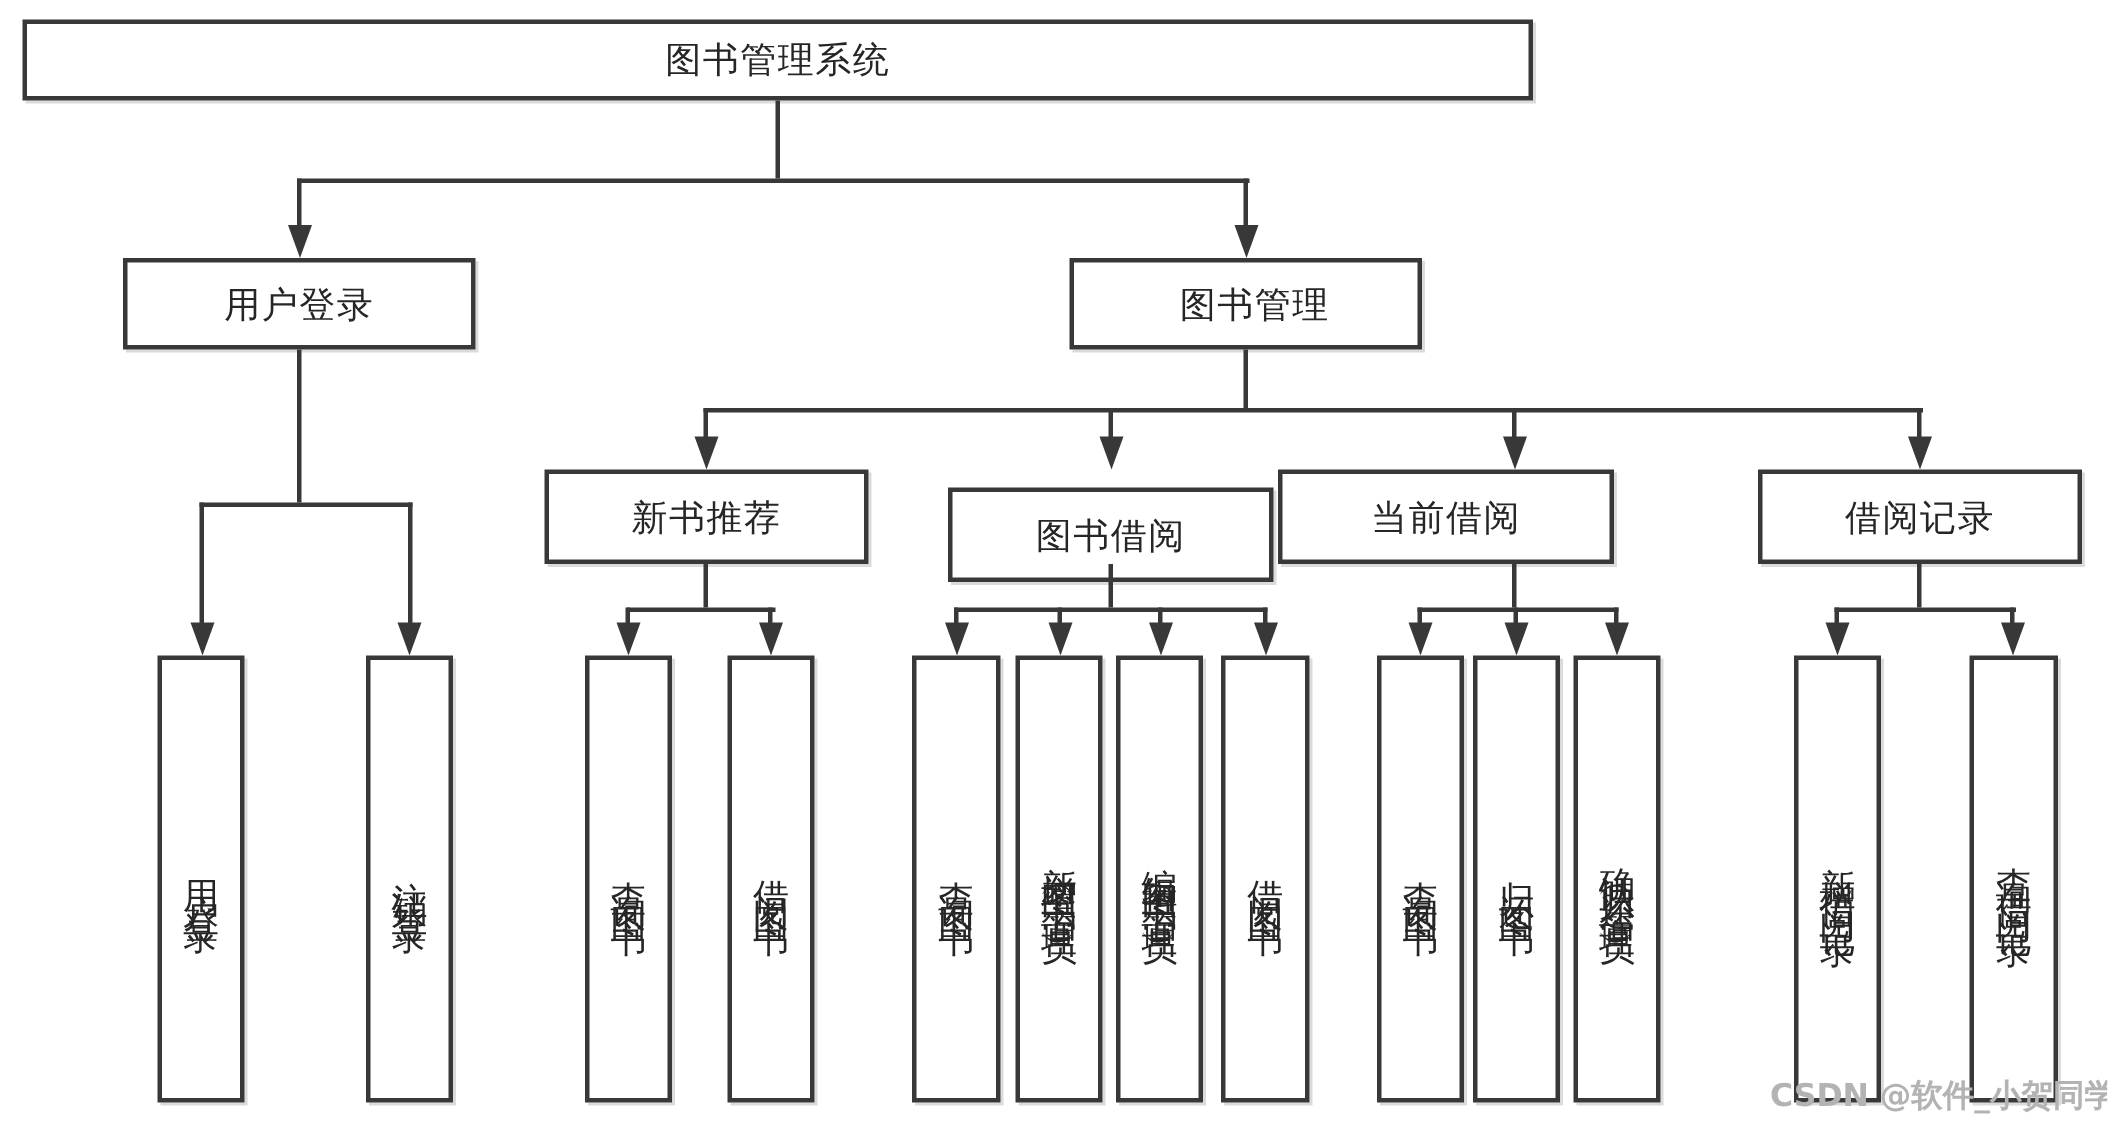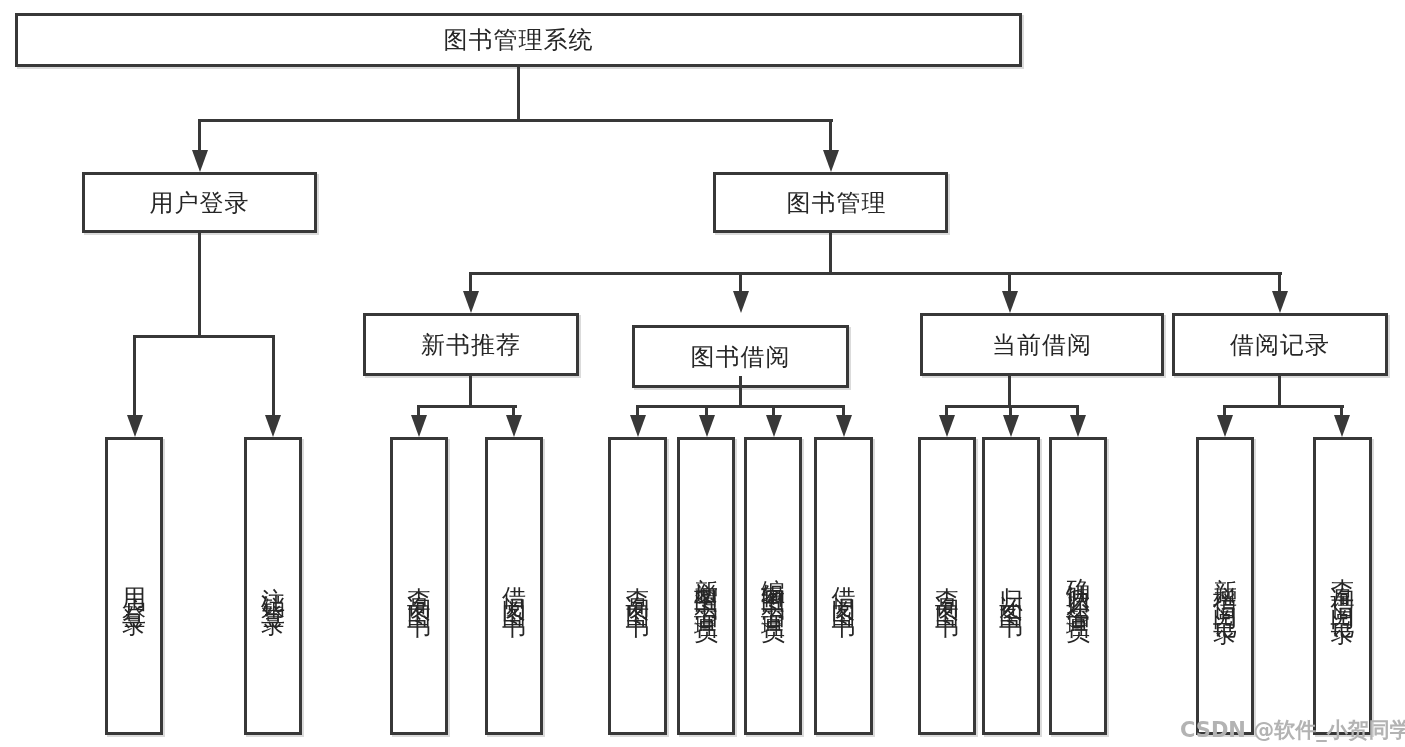--- a/index.html
+++ b/index.html
@@ -81,21 +81,21 @@
   <div class="a" style="left:1002px;top:291px;"></div>
   <div class="v" style="left:1278px;top:272px;height:20px;"></div>
   <div class="a" style="left:1272px;top:291px;"></div>
 
   <div class="box" style="left:363px;top:313px;width:216px;height:63px;">
     <span class="hlabel">新书推荐</span>
   </div>
   <div class="box" style="left:632px;top:313px;width:217px;height:63px;margin-top:12px;">
     <span class="hlabel">图书借阅</span>
   </div>
-  <div class="box" style="left:920px;top:313px;width:244px;height:63px;">
+  <div class="box" style="left:852px;top:313px;width:224px;height:63px;">
     <span class="hlabel">当前借阅</span>
   </div>
   <div class="box" style="left:1172px;top:313px;width:216px;height:63px;">
     <span class="hlabel">借阅记录</span>
   </div>
 
   <div class="v" style="left:469px;top:376px;height:29px;"></div>
   <div class="v" style="left:739px;top:376px;height:29px;"></div>
   <div class="v" style="left:1008px;top:376px;height:29px;"></div>
   <div class="v" style="left:1278px;top:376px;height:29px;"></div>

